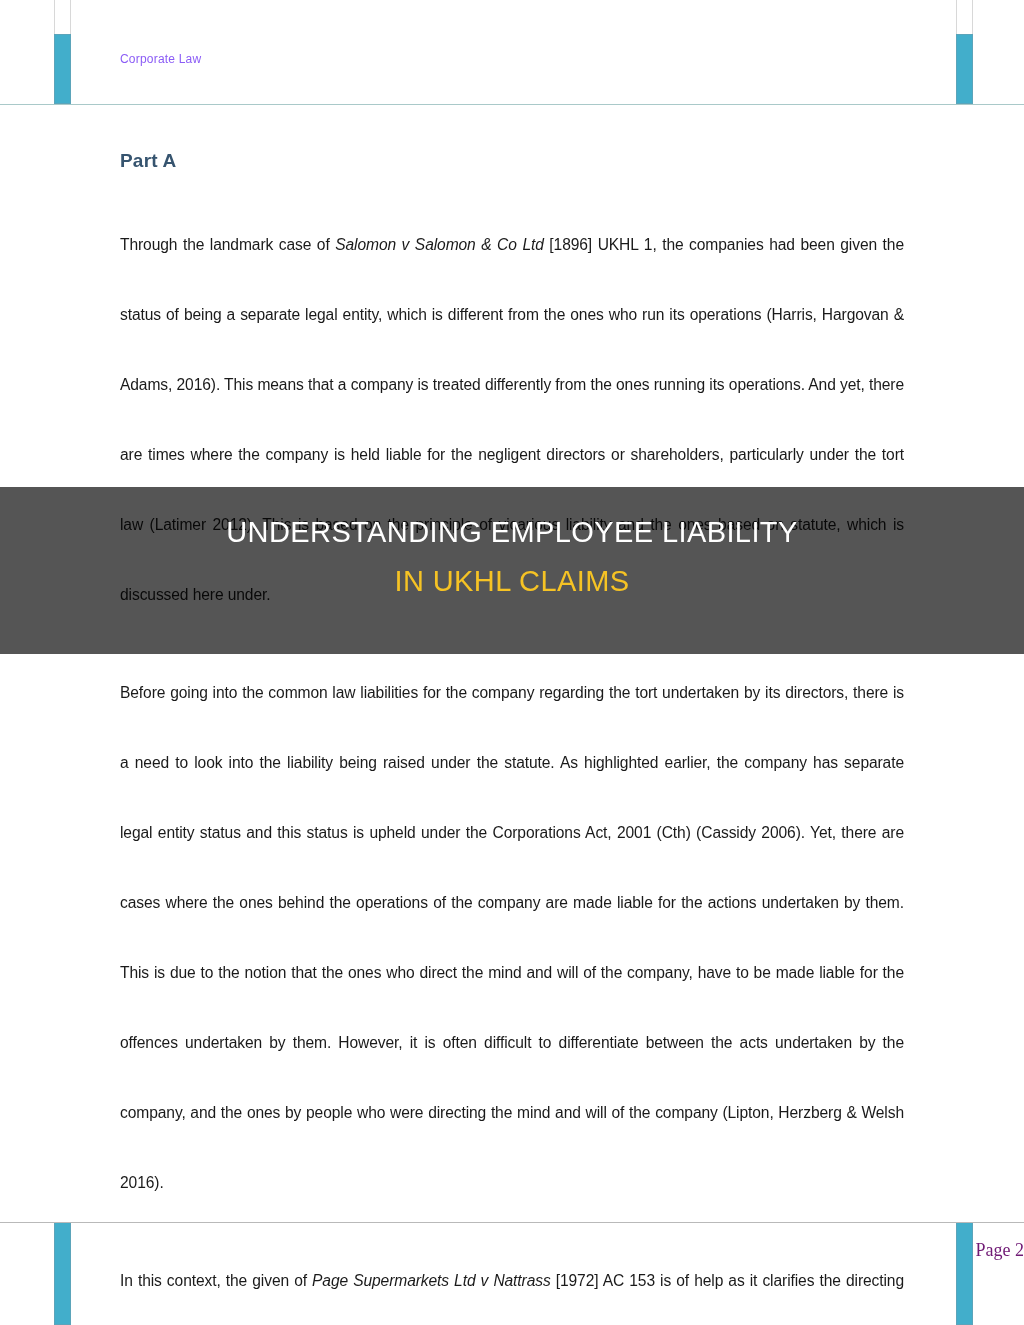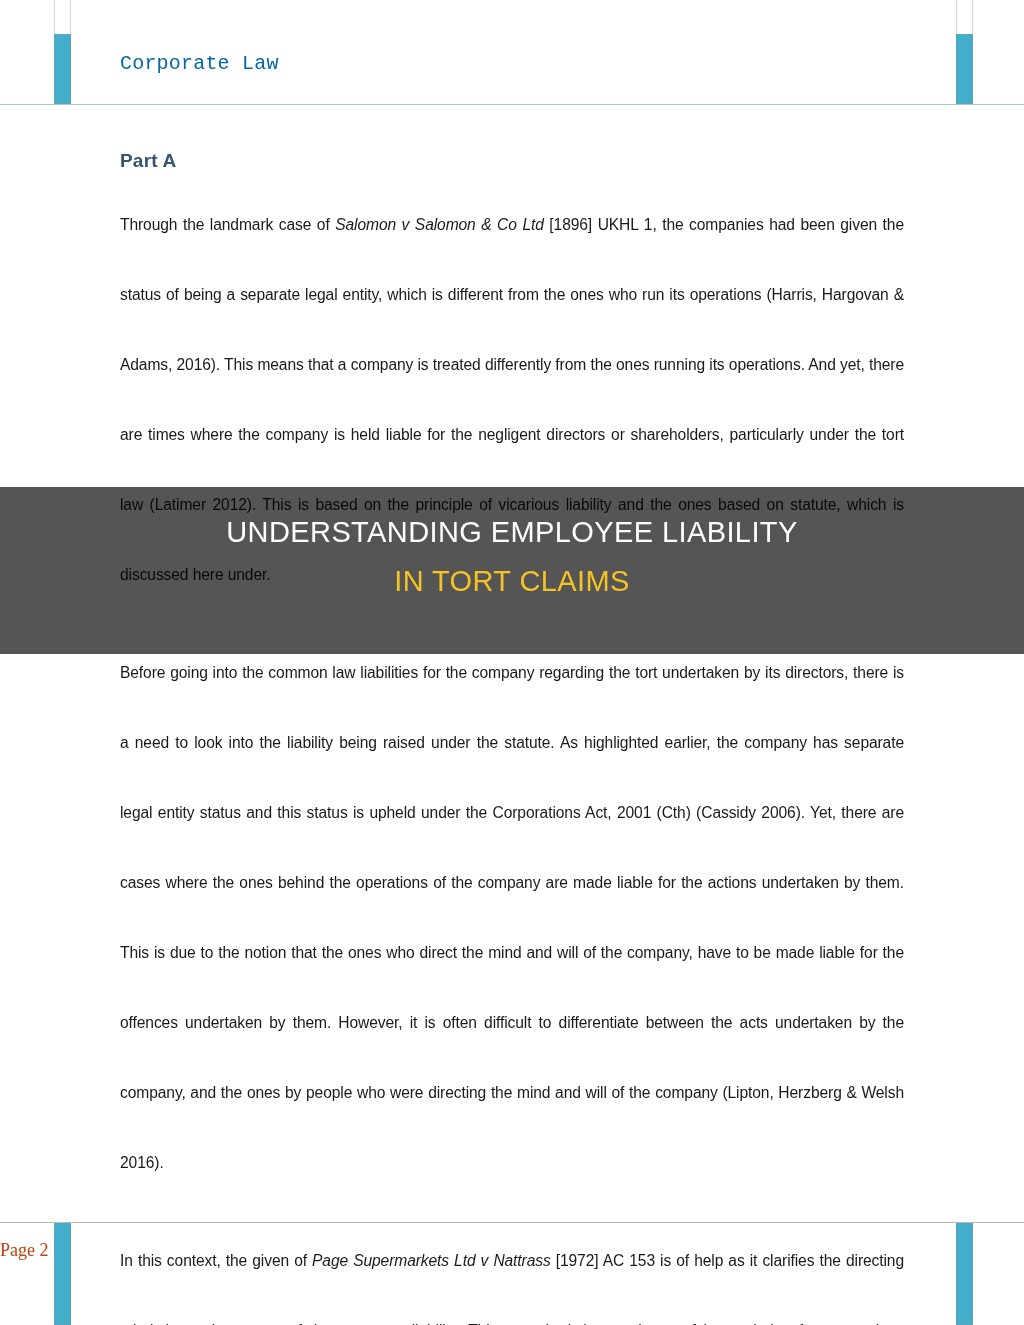--- a/index.html
+++ b/index.html
@@ -53,23 +53,23 @@
     position: absolute;
     left: 0;
     right: 0;
     top: 40px;
     height: 64px;
   }
   .header-title {
     position: absolute;
     left: 120px;
     top: 12px;
-    font-family: Liberation Mono, monospace;
-    font-size: 20px;
-    color: #0369a1;
+    font-family: Liberation Sans, sans-serif;
+    font-size: 12px;
+    color: #8b5cf6;
     letter-spacing: 0.2px;
   }
   .header-rule {
     position: absolute;
     left: 0;
     right: 0;
     top: 104px;
     height: 1px;
     background: #a9c9c9;
   }
@@ -81,24 +81,24 @@
     right: 0;
     top: 1222px;
     height: 1px;
     background: #b9b9b9;
   }
   .footer-page {
     position: absolute;
     left: 0;
     right: 0;
     top: 1240px;
-    text-align: left;
+    text-align: right;
     font-family: "Liberation Serif", serif;
     font-size: 18px;
-    color: #c2410c;
+    color: #701a75;
   }
 
   
   .watermark {
     position: absolute;
     left: 938px;
     top: 1272px;
     width: 70px;
     font-family: "Liberation Sans", sans-serif;
     font-size: 11px;
@@ -115,21 +115,21 @@
     position: absolute;
     left: 120px;
     top: 150px;
     width: 784px;
   }
   .section-heading {
     font-family: "Liberation Sans", sans-serif;
     font-size: 19px;
     font-weight: bold;
     color: #36546F;
-    margin: 0 0 18px 0;
+    margin: 0 0 38px 0;
     letter-spacing: 0.2px;
   }
   .para {
     margin: 0 0 28px 0;
     font-family: "Liberation Sans", sans-serif;
     font-size: 15.6px;
     line-height: 70px;
     color: #1a1a1a;
     text-align: justify;
     text-justify: inter-word;
@@ -194,21 +194,21 @@
 
     <p class="para">
       <span>In this context, the given of </span><span class="case">Page Supermarkets Ltd v Nattrass</span><span> [1972] AC 153 is of help as it clarifies the directing mind theory in context of the corporate liability. This case had the employee of large chain of supermarkets advertising goods for sale in a deceiving and</span>
     </p>
 
   </div>
 
   <div class="overlay"></div>
   <div class="overlay-text">
     <span class="overlay-line-1">UNDERSTANDING EMPLOYEE LIABILITY</span>
-    <span class="overlay-line-2">IN TORT CLAIMS</span>
+    <span class="overlay-line-2">IN UKHL CLAIMS</span>
   </div>
 
   <div class="footer-rule"></div>
   <div class="footer-page">Page 2</div>
 
   <div class="watermark">
     <div>R</div>
     <div>HU</div>
   </div>
 

